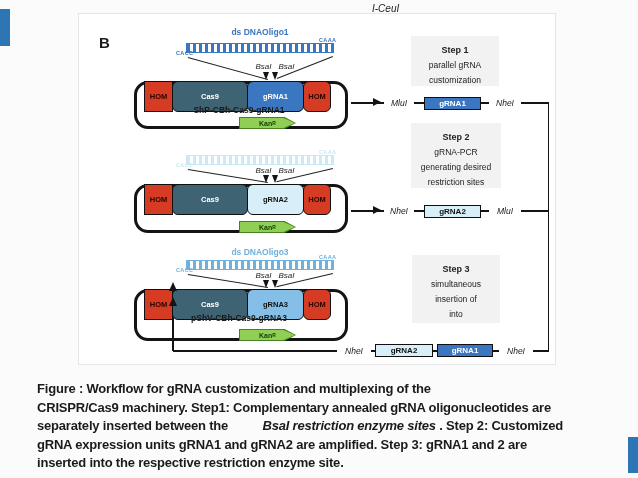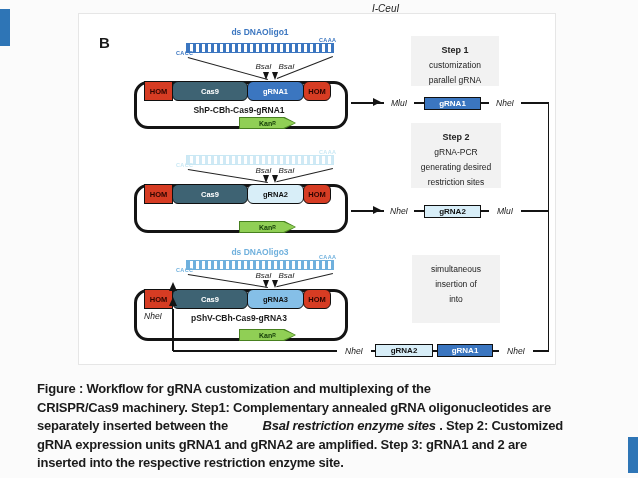--- a/index.html
+++ b/index.html
@@ -19,21 +19,21 @@
   .diag{position:absolute;height:0;border-top:1.6px solid #222;transform-origin:0 0;}
   .tri-down{position:absolute;width:0;height:0;border-left:3.5px solid transparent;
             border-right:3.5px solid transparent;border-top:8px solid #141414;z-index:4;}
   .tri-up{position:absolute;width:0;height:0;border-left:4px solid transparent;
           border-right:4px solid transparent;border-bottom:9px solid #141414;z-index:4;}
   
   .loop{position:absolute;border:3px solid #141414;border-radius:14px;background:#fff;
         box-sizing:border-box;width:214px;}
   .genebar{position:absolute;display:flex;height:13px;z-index:3;}
   .seg{box-sizing:border-box;border:1px solid #101010;display:flex;align-items:center;
-       justify-content:center;font-weight:bold;font-size:7.5px;height:20px;}
+       justify-content:center;font-weight:bold;font-size:7.5px;height:31px;}
   .seg+.seg{margin-left:-1px;border-radius:6px;}
   .seg-hom{width:29px;background:#d63c23;color:#2d0500;}
   .seg-hom2{width:28px;background:#d63c23;color:#2d0500;}
   .seg-cas9{width:76px;background:#3e6373;color:#fff;}
   .pname{position:absolute;left:65px;width:190px;font-weight:bold;font-size:8.5px;
          text-align:center;z-index:3;}
   .kan-outer{position:absolute;left:160px;width:57px;height:12px;background:#47801f;
              clip-path:polygon(0 0,80% 0,100% 50%,80% 100%,0 100%);z-index:3;}
   .kan-inner{position:absolute;left:1px;top:1px;width:55px;height:10px;background:#90cf55;
              clip-path:polygon(0 0,79% 0,100% 50%,79% 100%,0 100%);display:flex;
@@ -157,30 +157,31 @@
         </div>
     </div>
 
     <div class="enz" style="left:58px;top:296px;width:32px;background:transparent;">NheI</div>
     <div class="vline" style="left:93.2px;top:295px;height:42px;"></div>
     <div class="tri-up" style="left:90px;top:283px;"></div>
     <div class="tri-up" style="left:90px;top:268px;"></div>
 
     <div class="stepbox" style="left:332px;top:22px;width:88px;height:50px;">
       <div class="t">Step 1</div>
+      <div>parallel gRNA</div>
       <div>customization</div>
-      <div>parallel gRNA</div>
     </div>
     <div class="stepbox" style="left:332px;top:109px;width:90px;height:65px;">
       <div class="t">Step 2</div>
       <div>gRNA-PCR</div>
       <div>generating desired</div>
       <div>restriction sites</div>
     </div>
     <div class="stepbox" style="left:333px;top:241px;width:88px;height:68px;">
+      <div class="t">Step 3</div>
       <div>simultaneous</div>
       <div>insertion of</div>
       <div>into</div>
     </div>
 
     <div class="hline" style="left:272px;top:88px;width:198px;"></div>
     <div class="arr-r" style="left:294px;top:84.2px;"></div>
     <div class="enz" style="left:305px;top:83px;width:30px;">MluI</div>
     <div class="gbox gbox-blue" style="left:345px;top:82.5px;width:57px;height:13px;">gRNA1</div>
     <div class="enz" style="left:410px;top:83px;width:32px;">NheI</div>

